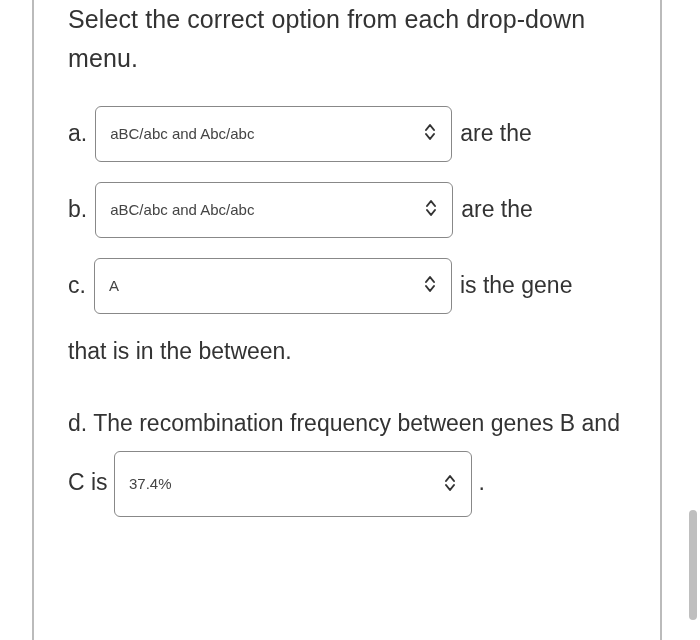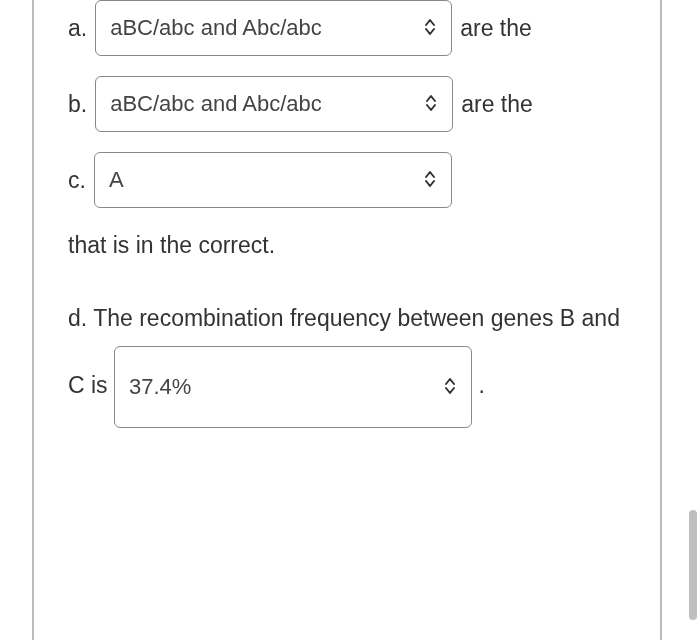--- a/index.html
+++ b/index.html
@@ -47,21 +47,21 @@
       margin-bottom: 28px;
       line-height: 1.5;
     }
     .dropdown {
       display: inline-flex;
       align-items: center;
       justify-content: space-between;
       border: 1px solid #888;
       border-radius: 6px;
       padding: 14px 14px;
-      font-size: 22px;
+      font-size: 15px;
       color: #444;
       background: #fff;
       cursor: pointer;
       min-height: 56px;
     }
     .dropdown-a { width: 357px; }
     .dropdown-b { width: 358px; }
     .dropdown-c { width: 358px; }
     .dropdown-d { width: 358px; }
     .dropdown-text {
@@ -99,20 +99,21 @@
       height: 110px;
       background: #bfbfbf;
       border-radius: 4px;
     }
   </style>
 </head>
 <body>
 
 <div class="outer">
 
+  <p class="instruction">Select the correct option from each drop-down menu.</p>
 
   <div class="question-line">
     <span class="label">a.</span>
     <div class="dropdown dropdown-a">
       <span class="dropdown-text">aBC/abc and Abc/abc</span>
       <span class="chevron">
         <svg width="14" height="20" viewBox="0 0 14 20">
             <path d="M3 8 L7 3 L11 8 M3 12 L7 17 L11 12" stroke="#333" stroke-width="2" fill="none" stroke-linecap="round" stroke-linejoin="round"></path>
           </svg>
       </span>
@@ -136,22 +137,23 @@
   <div class="question-line">
     <span class="label">c.</span>
     <div class="dropdown dropdown-c">
       <span class="dropdown-text">A</span>
       <span class="chevron">
         <svg width="14" height="20" viewBox="0 0 14 20">
             <path d="M3 8 L7 3 L11 8 M3 12 L7 17 L11 12" stroke="#333" stroke-width="2" fill="none" stroke-linecap="round" stroke-linejoin="round"></path>
           </svg>
       </span>
     </div>
+    <span class="label">is the gene</span>
   </div>
-  <p class="continuation">that is in the correct.</p>
+  <p class="continuation">that is in the between.</p>
 
   <div class="section-d-wrap">
     <span>d. The recombination frequency between genes B and C is</span>
     <span class="dropdown dropdown-d">
       <span class="dropdown-text">37.4%</span>
       <span class="chevron">
         <svg width="14" height="20" viewBox="0 0 14 20">
             <path d="M3 8 L7 3 L11 8 M3 12 L7 17 L11 12" stroke="#333" stroke-width="2" fill="none" stroke-linecap="round" stroke-linejoin="round"></path>
           </svg>
       </span>

